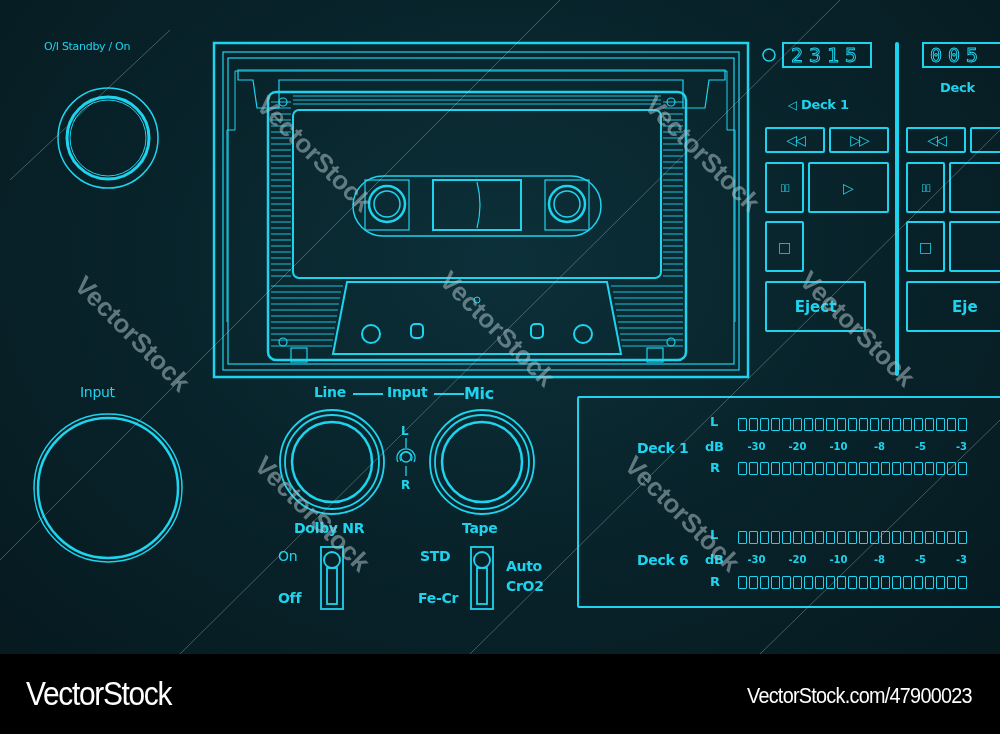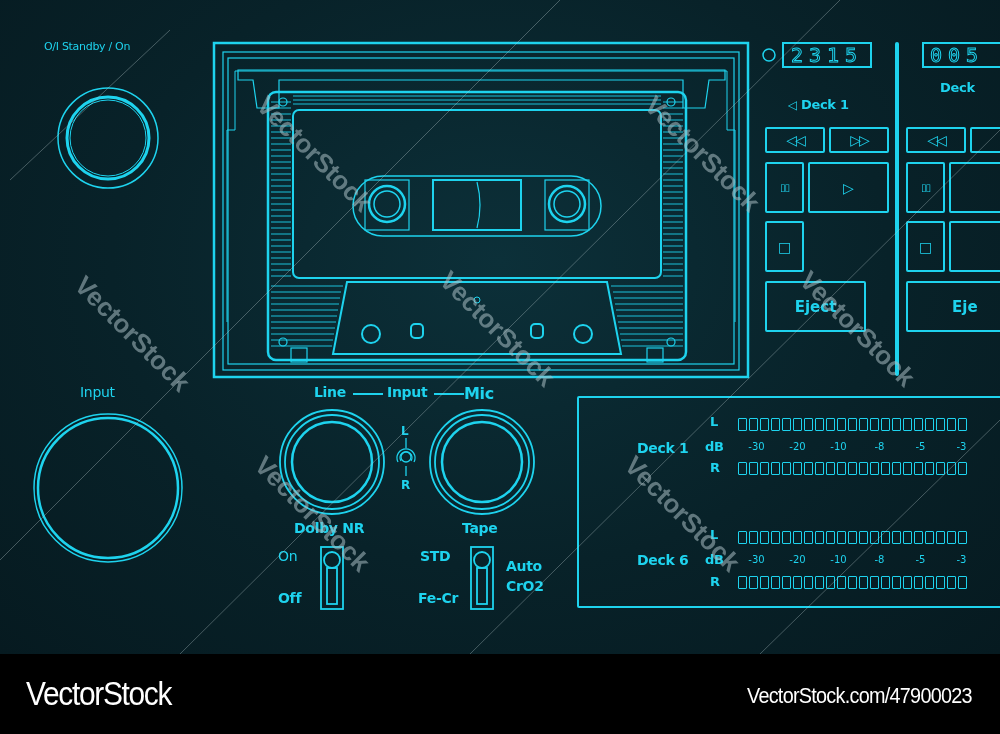--- a/index.html
+++ b/index.html
@@ -5,21 +5,21 @@
   html,body{margin:0;padding:0;}
   body{width:1000px;height:734px;overflow:hidden;position:relative;background:#000;font-family:"DejaVu Sans",sans-serif;}
   #canvas{position:absolute;left:0;top:0;width:1000px;height:654px;overflow:hidden;
     background:radial-gradient(ellipse at 50% 40%,#0c3039 0%,#082229 55%,#061a20 100%);}
   .lbl{position:absolute;color:#1ed3ee;font-family:"DejaVu Sans",sans-serif;white-space:nowrap;letter-spacing:-0.3px;}
   .btn{position:absolute;border:2px solid #1ed3ee;box-sizing:border-box;border-radius:2px;display:flex;align-items:center;justify-content:center;color:#1ed3ee;font-size:14px;font-weight:bold;background:transparent;}
   svg{position:absolute;overflow:visible;}
   .counter{position:absolute;border:2px solid #1ed3ee;box-sizing:border-box;color:transparent;-webkit-text-stroke:1px #1ed3ee;font-family:"DejaVu Sans Mono",monospace;font-size:20px;display:flex;align-items:center;justify-content:center;letter-spacing:6px;overflow:hidden;}
   .meter-row{position:absolute;display:flex;gap:2px;}
   .seg{width:9px;height:13px;border:1.5px solid #1ed3ee;box-sizing:border-box;border-radius:1px;}
-  .db-scale{position:absolute;display:flex;font-size:10px;font-weight:normal;color:#1ed3ee;}
+  .db-scale{position:absolute;display:flex;font-size:10px;font-weight:bold;color:#1ed3ee;}
   .db-scale span{width:41px;text-align:center;}
   #footer{position:absolute;left:0;top:654px;width:1000px;height:80px;background:#000;}
   #footer .brand{position:absolute;left:26px;top:20px;color:#fff;font-family:"Liberation Sans",sans-serif;font-size:34px;letter-spacing:-1.5px;transform:scaleX(0.88);transform-origin:left;}
   #footer .url{position:absolute;right:28px;top:29px;color:#fff;font-family:"Liberation Sans",sans-serif;font-size:22px;letter-spacing:-0.8px;transform:scaleX(0.9);transform-origin:right;}
   .wm{position:absolute;color:rgba(170,190,195,0.55);font-family:"Liberation Sans",sans-serif;font-size:26px;font-weight:bold;transform:rotate(45deg);transform-origin:left top;pointer-events:none;white-space:nowrap;}
 </style>
 </head>
 <body>
 
 <div id="canvas">

